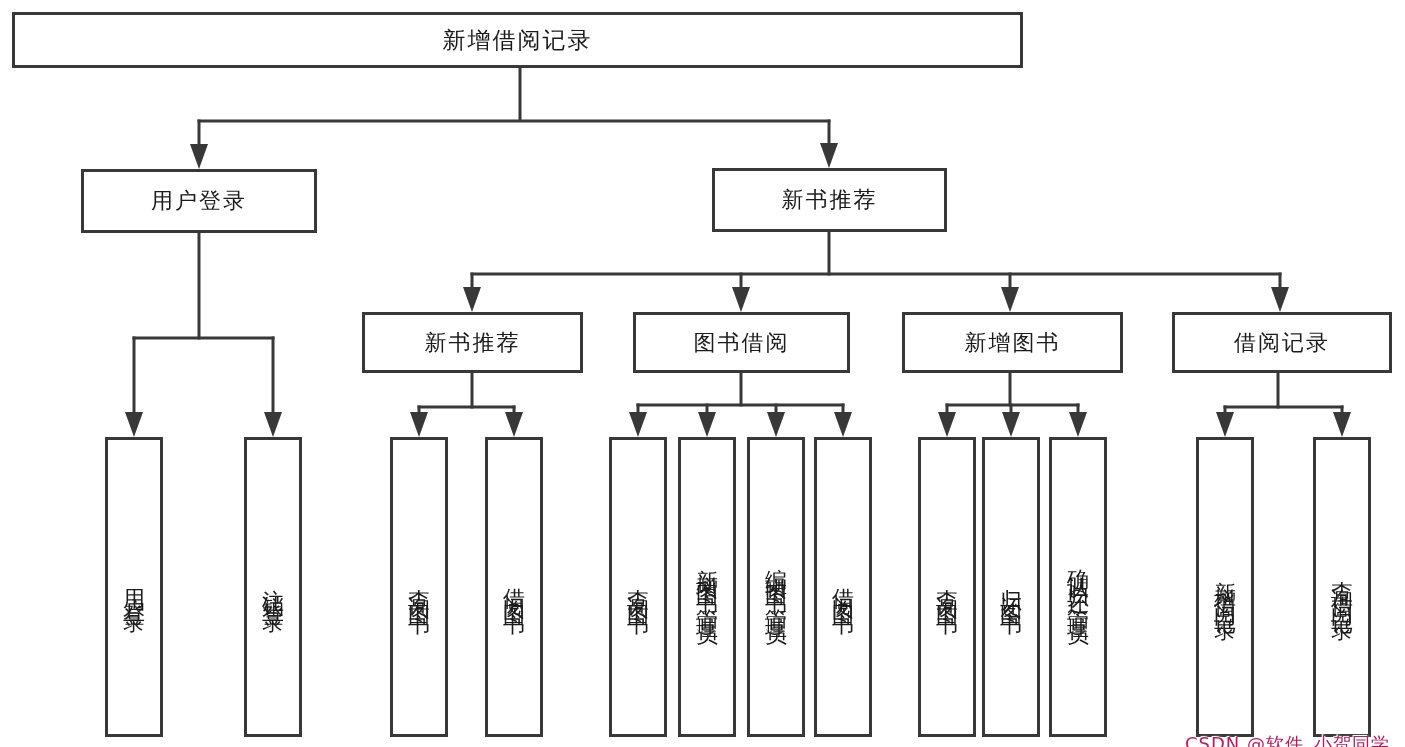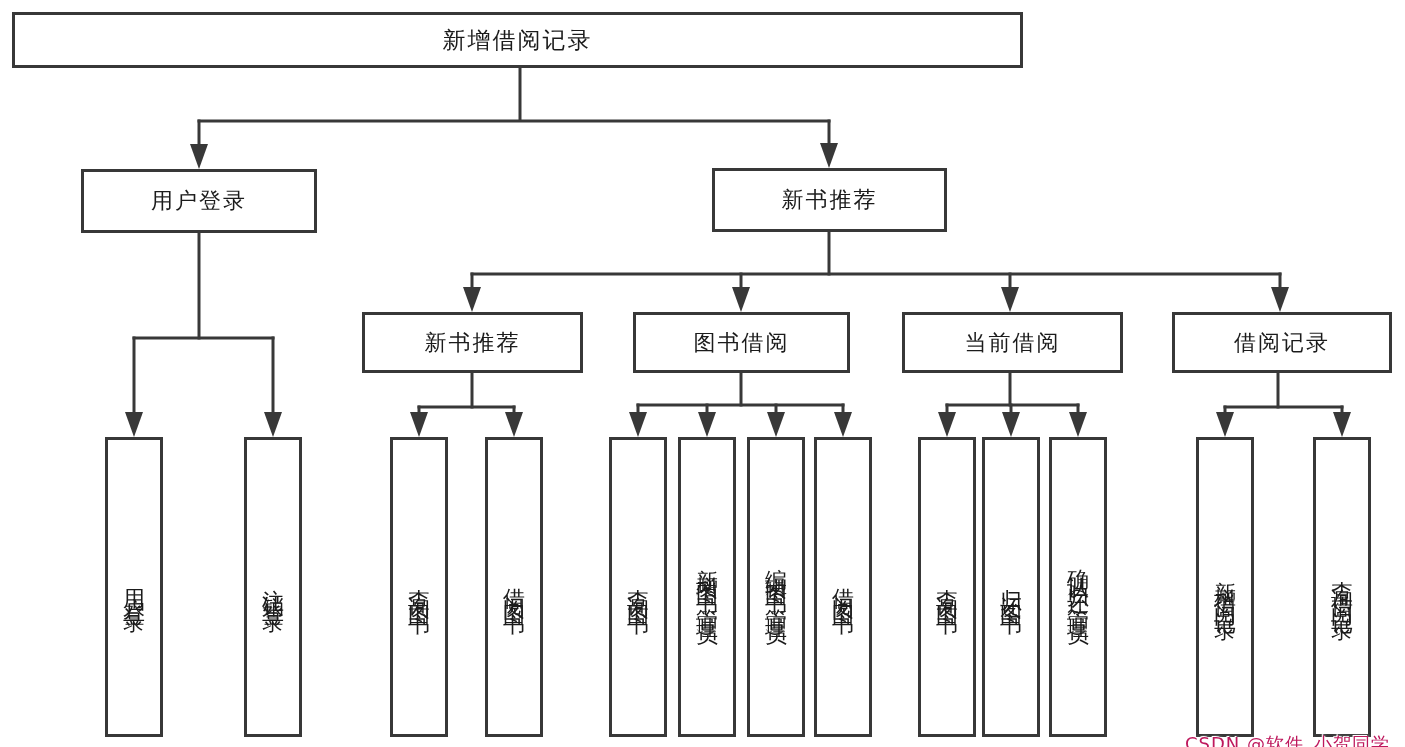--- a/index.html
+++ b/index.html
@@ -133,21 +133,21 @@
     </g>
   </svg>
 
   <div class="box root">新增借阅记录</div>
 
   <div class="box l2a">用户登录</div>
   <div class="box l2b">新书推荐</div>
 
   <div class="box l3 l3a">新书推荐</div>
   <div class="box l3 l3b">图书借阅</div>
-  <div class="box l3 l3c">当前借阅</div>
+  <div class="box l3 l3c">新增图书</div>
   <div class="box l3 l3d">借阅记录</div>
 
   <div class="box leaf g1a">用户登录</div>
   <div class="box leaf g1b">注销登录</div>
 
   <div class="box leaf g2a">查询图书</div>
   <div class="box leaf g2b">借阅图书</div>
 
   <div class="box leaf g3a">查询图书</div>
   <div class="box leaf g3b">新增图书（管理员）</div>

